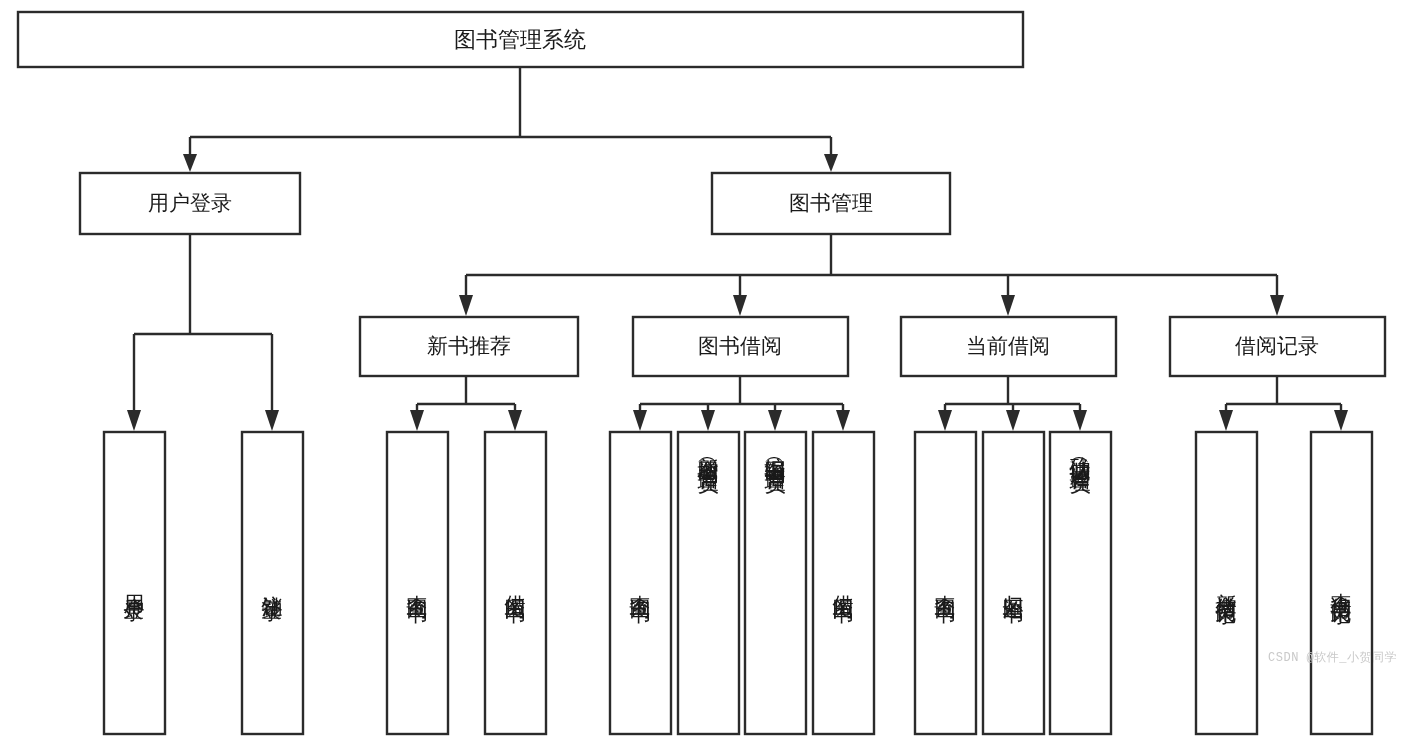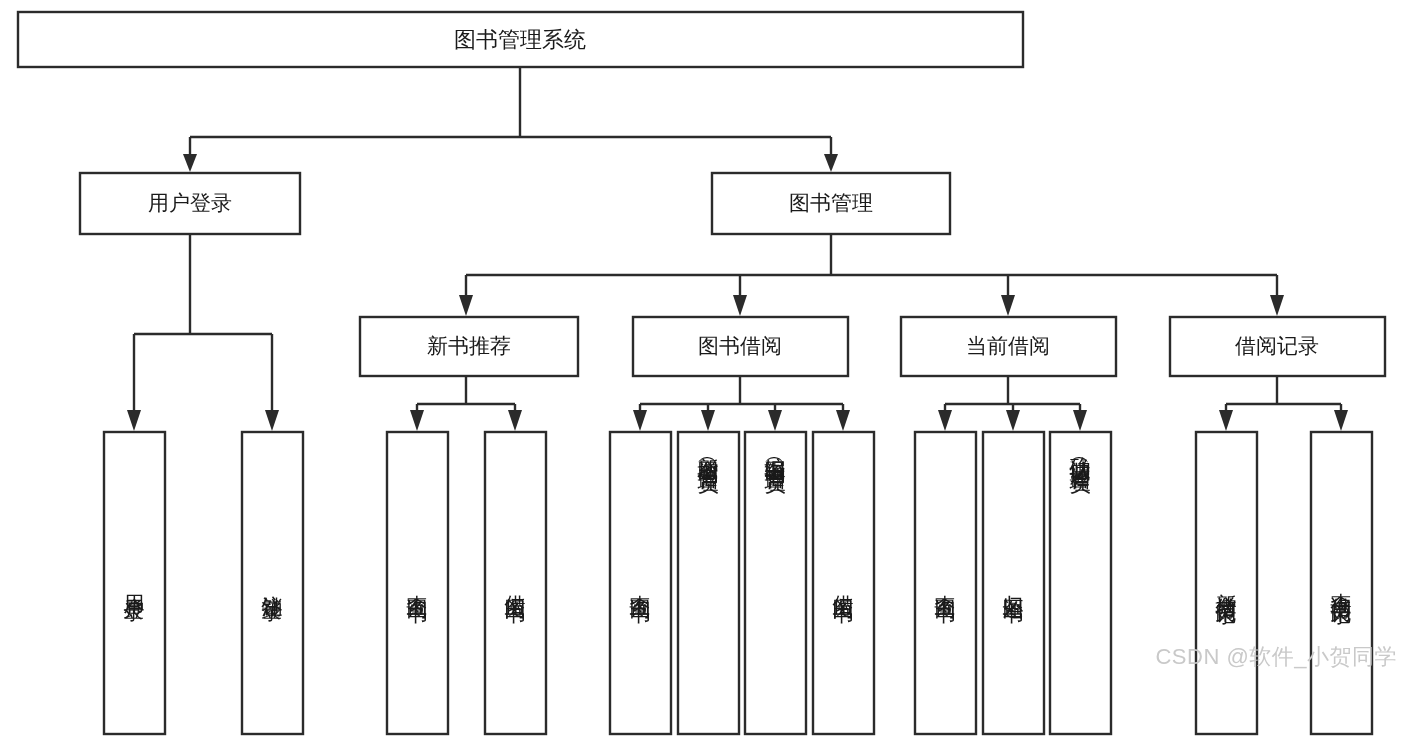--- a/index.html
+++ b/index.html
@@ -69,23 +69,23 @@
     font-family: "Liberation Sans", "DejaVu Sans", sans-serif;
     font-size: 21px;
     line-height: 1;
     letter-spacing: 2.5px;
     color: #1a1a1a;
     white-space: nowrap;
   }
   .watermark {
     position: absolute;
     right: 8px;
-    bottom: 0;
-    font-family: Liberation Sans, sans-serif;
-    font-size: 22px;
+    bottom: 6px;
+    font-family: Liberation Mono, monospace;
+    font-size: 12px;
     color: #c9c9c9;
     letter-spacing: 0.5px;
     white-space: nowrap;
   }
 </style>
 </head>
 <body>
 
 <div id="diagram-root">
 

